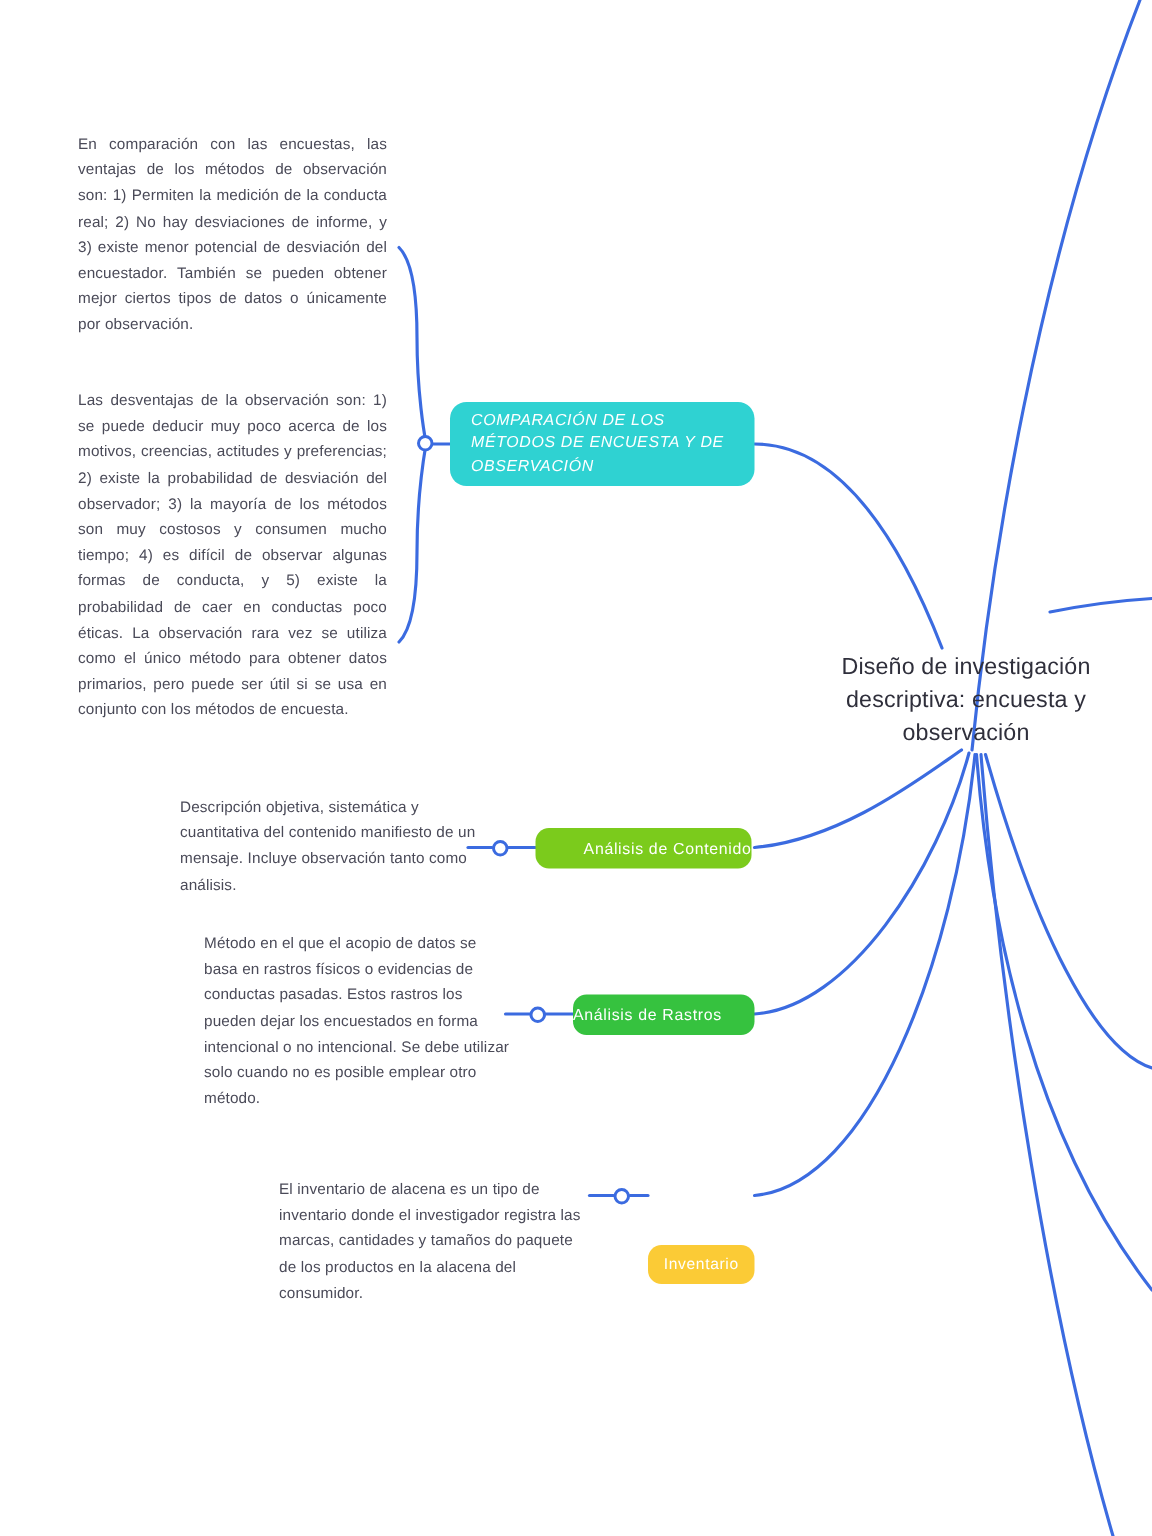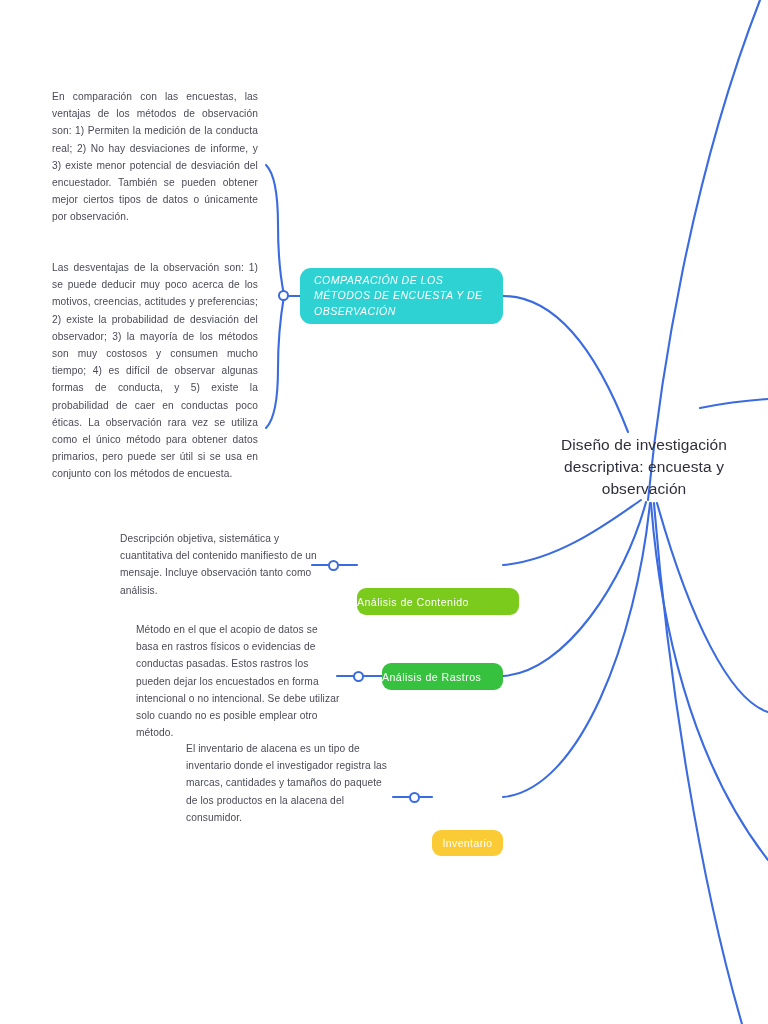--- a/index.html
+++ b/index.html
@@ -42,21 +42,21 @@
     letter-spacing: 0.1px;
     text-align: justify;
     white-space: pre-wrap;
   }
   .note.plain { text-align: left; }
 
   #note-ventajas   { left: 52px;  top: 88px;  width: 206px; }
   #note-desventajas{ left: 52px;  top: 259px; width: 206px; }
   #note-contenido  { left: 120px; top: 530px; width: 206px; }
   #note-rastros    { left: 136px; top: 621px; width: 206px; }
-  #note-inventario { left: 186px; top: 740px; width: 206px; }
+  #note-inventario { left: 186px; top: 785px; width: 206px; }
 
   
   #root-title {
     position: absolute;
     left: 524px;
     top: 434px;
     width: 240px;
     text-align: center;
     font-size: 15.5px;
     font-weight: normal;
@@ -83,26 +83,25 @@
     padding: 0 14px;
     background: #2FD2D2;
     font-size: 10.6px;
     line-height: 15.5px;
     border-radius: 11px;
     font-style: italic;
   }
   #pill-analisis-contenido {
     left: 357px;
     top: 552px;
-    width: 162px;
+    width: 144px;
     height: 27px;
-    justify-content: flex-start;
+    justify-content: flex-end;
     background: #7BCB1C;
     font-size: 10.6px;
-    margin-top: 36px;
   }
   #pill-analisis-rastros {
     left: 382px;
     top: 663px;
     width: 121px;
     height: 27px;
     justify-content: flex-start;
     background: #36C23F;
     font-size: 10.6px;
   }

